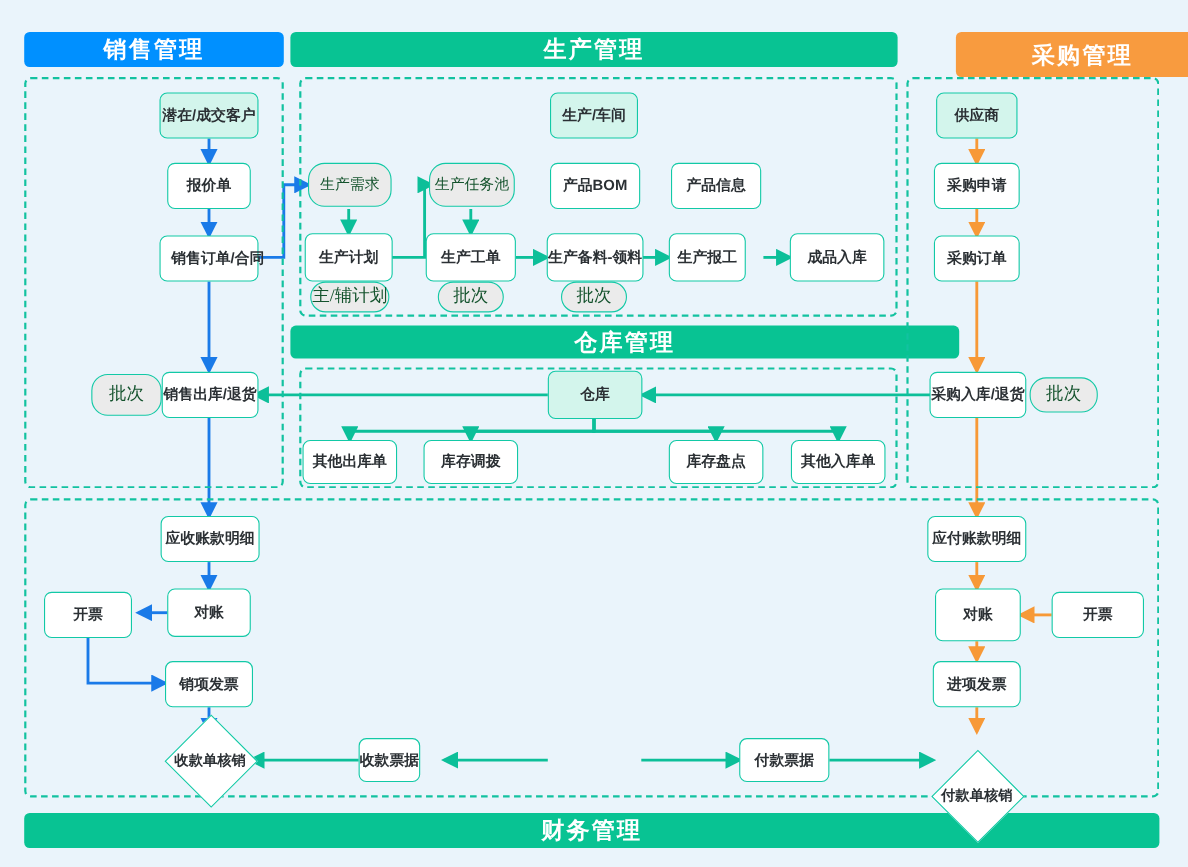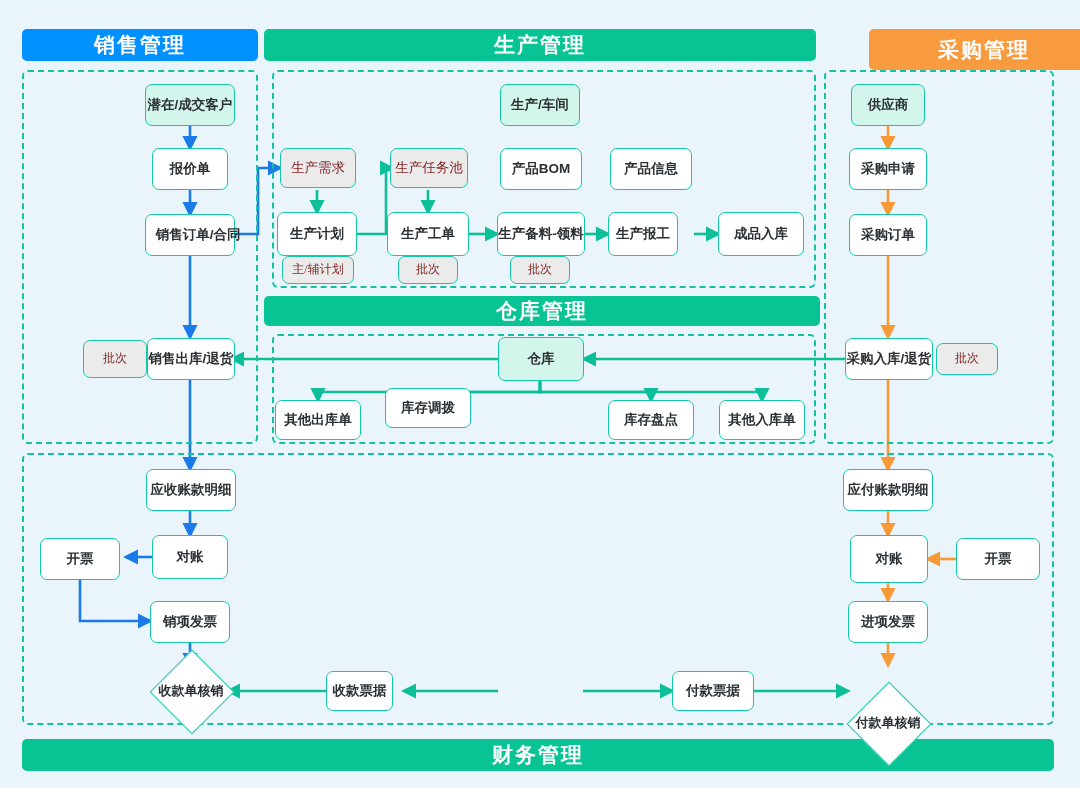--- a/index.html
+++ b/index.html
@@ -31,22 +31,22 @@
   .node{
     position:absolute;box-sizing:border-box;
     border:1.6px solid #12c9a6;border-radius:7px;
     background:#ffffff;color:#2b3034;
     font-size:13.5px;font-weight:bold;
     display:flex;align-items:center;justify-content:center;
     text-align:center;line-height:1.15;
     white-space:nowrap;
   }
   .node.mint{background:#d3f5ec;}
-  .node.muted{background:#ebebeb;color:#7f1d1d;font-weight:normal;}
-  .node.small{font-size:12px;font-family:Liberation Serif, serif;}
+  .node.muted{background:#ebebeb;color:#14532d;font-weight:normal;border-radius:15px;}
+  .node.small{font-size:16px;font-family:Liberation Serif, serif;}
   .diamond{
     position:absolute;box-sizing:border-box;
     display:flex;align-items:center;justify-content:center;
     font-size:13px;font-weight:bold;color:#2b3034;white-space:nowrap;
   }
   .diamond .dshape{
     position:absolute;left:50%;top:50%;
     width:58px;height:58px;margin-left:-29px;margin-top:-29px;
     border:1.6px solid #12c9a6;background:#fff;
     transform:rotate(45deg);
@@ -115,21 +115,21 @@
       <path d="M888,511 L888,535" stroke="#f79937" marker-end="url(#ao)"></path>
       <path d="M956,559 L928,559" stroke="#f79937" marker-end="url(#ao)"></path>
       <path d="M888,583 L888,600" stroke="#f79937" marker-end="url(#ao)"></path>
       <path d="M888,643 L888,665" stroke="#f79937" marker-end="url(#ao)"></path>
     </g>
   </svg>
 
   <div class="bar bar-blue" style="left:22px;top:29px;width:236px;height:32px;">销售管理</div>
   <div class="bar bar-green" style="left:264px;top:29px;width:552px;height:32px;">生产管理</div>
   <div class="bar bar-orange" style="left:824px;top:29px;width:230px;height:41px;margin-left:45px;">采购管理</div>
-  <div class="bar bar-green" style="left:264px;top:296px;width:556px;height:30px;">仓库管理</div>
+  <div class="bar bar-green" style="left:264px;top:296px;width:608px;height:30px;">仓库管理</div>
   <div class="bar bar-green" style="left:22px;top:739px;width:1032px;height:32px;">财务管理</div>
 
   <div class="dash" style="left:22px;top:70px;width:236px;height:374px;"></div>
   <div class="dash" style="left:272px;top:70px;width:544px;height:218px;"></div>
   <div class="dash" style="left:824px;top:70px;width:230px;height:374px;"></div>
   <div class="dash" style="left:272px;top:334px;width:544px;height:110px;"></div>
   <div class="dash" style="left:22px;top:453px;width:1032px;height:272px;"></div>
 
   <div class="node mint" style="left:145px;top:84px;width:90px;height:42px;">潜在/成交客户</div>
   <div class="node" style="left:152px;top:148px;width:76px;height:42px;">报价单</div>
@@ -154,34 +154,34 @@
   <div class="node muted small" style="left:510px;top:256px;width:60px;height:28px;">批次</div>
 
   <div class="node mint" style="left:851px;top:84px;width:74px;height:42px;">供应商</div>
   <div class="node" style="left:849px;top:148px;width:78px;height:42px;">采购申请</div>
   <div class="node" style="left:849px;top:214px;width:78px;height:42px;">采购订单</div>
   <div class="node" style="left:845px;top:338px;width:88px;height:42px;">采购入库/退货</div>
   <div class="node muted small" style="left:936px;top:343px;width:62px;height:32px;">批次</div>
 
   <div class="node mint" style="left:498px;top:337px;width:86px;height:44px;">仓库</div>
   <div class="node" style="left:275px;top:400px;width:86px;height:40px;">其他出库单</div>
-  <div class="node" style="left:385px;top:388px;width:86px;height:40px;">库存调拨</div>
+  <div class="node" style="left:385px;top:400px;width:86px;height:40px;">库存调拨</div>
   <div class="node" style="left:608px;top:400px;width:86px;height:40px;">库存盘点</div>
   <div class="node" style="left:719px;top:400px;width:86px;height:40px;">其他入库单</div>
 
   <div class="node" style="left:146px;top:469px;width:90px;height:42px;">应收账款明细</div>
   <div class="node" style="left:152px;top:535px;width:76px;height:44px;">对账</div>
   <div class="node" style="left:40px;top:538px;width:80px;height:42px;">开票</div>
   <div class="node" style="left:150px;top:601px;width:80px;height:42px;">销项发票</div>
   <div class="diamond" style="left:136px;top:662px;width:110px;height:58px;">
     <span class="dshape"></span>
     <span class="dlabel">收款单核销</span>
   </div>
 
-  <div class="node" style="left:326px;top:671px;width:67px;height:40px;">收款票据</div>
+  <div class="node" style="left:326px;top:671px;width:56px;height:40px;">收款票据</div>
   <div class="node" style="left:672px;top:671px;width:82px;height:40px;">付款票据</div>
 
   <div class="node" style="left:843px;top:469px;width:90px;height:42px;">应付账款明细</div>
   <div class="node" style="left:850px;top:535px;width:78px;height:48px;">对账</div>
   <div class="node" style="left:956px;top:538px;width:84px;height:42px;">开票</div>
   <div class="node" style="left:848px;top:601px;width:80px;height:42px;">进项发票</div>
   <div class="diamond" style="left:833px;top:694px;width:110px;height:58px;">
     <span class="dshape"></span>
     <span class="dlabel">付款单核销</span>
   </div>

